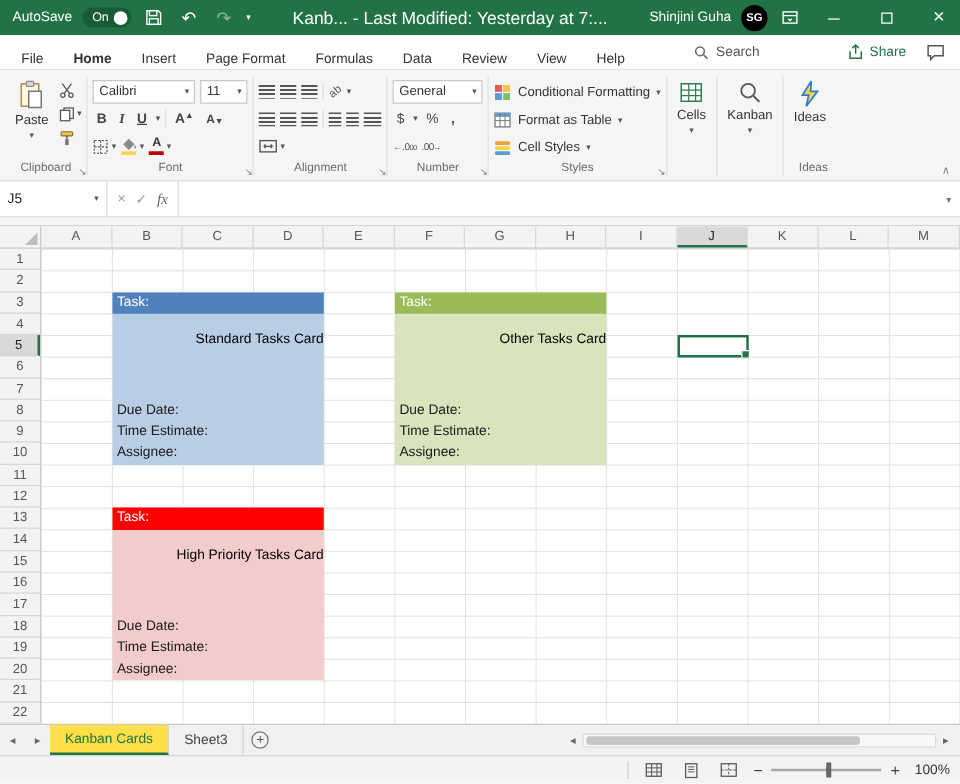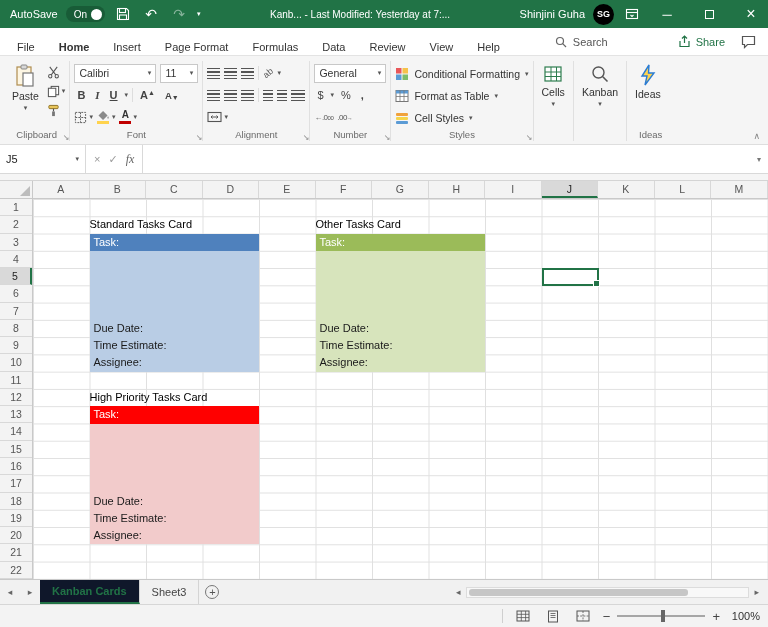--- a/index.html
+++ b/index.html
@@ -5,21 +5,21 @@
   * { margin:0; padding:0; box-sizing:border-box; }
   html,body { width:768px; height:627px; overflow:hidden; }
   body { font-family:"Liberation Sans",sans-serif; font-size:11px; color:#222; background:#fff; }
   .app { width:768px; height:627px; display:flex; flex-direction:column; }
 
   
   .titlebar { height:28px; background:#217346; color:#fff; display:flex; align-items:center; gap:8px; padding:0 0 0 10px; flex:0 0 auto; }
   .titlebar .tb-ic { display:inline-flex; align-items:center; justify-content:center; width:20px; height:20px; }
   .autosave-toggle { display:inline-flex; align-items:center; gap:4px; background:#185c37; border-radius:9px; height:16px; padding:0 3px 0 8px; font-size:10px; cursor:default; }
   .autosave-knob { width:11px; height:11px; border-radius:50%; background:#fff; }
-  .tb-title { flex:1; text-align:center; font-size:10px; white-space:nowrap; overflow:hidden; }
+  .tb-title { flex:1; text-align:center; font-size:14px; white-space:nowrap; overflow:hidden; }
   .tb-user { font-size:11px; }
   .avatar { width:21px; height:21px; border-radius:50%; display:inline-flex; align-items:center; justify-content:center; font-size:9px; font-weight:bold; color:#fff; }
   .winbtn { width:34px; height:28px; display:inline-flex; align-items:center; justify-content:center; font-size:13px; }
   .maxbox { width:9px; height:9px; border:1px solid #fff; display:inline-block; }
   .dim { opacity:.45; }
 
   
   .menubar { height:28px; background:#fff; display:flex; align-items:center; padding:0 12px 0 6px; gap:2px; border-bottom:1px solid #e3e3e3; flex:0 0 auto; }
   .mtab { padding:5px 11px 4px; color:#333; cursor:default; border-bottom:3px solid transparent;margin-top:12px; }
   .mtab.active { font-weight:bold; border-bottom:3px solid #217346; }
@@ -68,42 +68,42 @@
   .col-h { width:56.5px; flex:0 0 auto; text-align:center; line-height:17px; border-right:1px solid #d8d8d8; color:#555; font-size:10.5px; }
   .col-h.sel { background:#d9d9d9; border-bottom:2px solid #217346; color:#222; }
   .gridbody { flex:1; display:flex; overflow:hidden; }
   .rowheaders { width:33px; flex:0 0 auto; background:#f3f3f3; border-right:1px solid #c9c9c9; }
   .row-h { height:17.27px; text-align:center; line-height:17px; font-size:10.5px; color:#555; border-bottom:1px solid #d8d8d8; }
   .row-h.sel { background:#d9d9d9; border-right:2px solid #217346; color:#222; }
   .cells { flex:1; position:relative; background-color:#fff;
            background-image:linear-gradient(to right,#e0e0e0 1px,transparent 1px),linear-gradient(to bottom,#e0e0e0 1px,transparent 1px);
            background-size:56.5px 17.27px; overflow:hidden; }
   .abs { position:absolute; }
-  .card-title { height:var(--rh); line-height:var(--rh); text-align:left; color:#000; z-index:2; }
+  .card-title { height:var(--rh); line-height:var(--rh); text-align:right; color:#000; z-index:2;margin-top:47px; }
   .card-fill { z-index:1; }
   .card-head { height:var(--rh); line-height:var(--rh); color:#fff; padding-left:4px; z-index:2; }
   .card-label { height:var(--rh); line-height:var(--rh); color:#1a1a1a; z-index:2; }
   .c1 { left:calc(var(--cw)*1); width:calc(var(--cw)*3); }
   .c2 { left:calc(var(--cw)*5); width:calc(var(--cw)*3); }
   .lbl1 { left:calc(var(--cw)*1 + 4px); }
   .lbl2 { left:calc(var(--cw)*5 + 4px); }
   .r2 { top:calc(var(--rh)*1); } .r3 { top:calc(var(--rh)*2); }
   .r8 { top:calc(var(--rh)*7); } .r9 { top:calc(var(--rh)*8); } .r10 { top:calc(var(--rh)*9); }
   .r12 { top:calc(var(--rh)*11); } .r13 { top:calc(var(--rh)*12); }
   .r18 { top:calc(var(--rh)*17); } .r19 { top:calc(var(--rh)*18); } .r20 { top:calc(var(--rh)*19); }
   .h8 { height:calc(var(--rh)*8); }
   .selection { left:calc(var(--cw)*9); top:calc(var(--rh)*4); width:calc(var(--cw) + 1px); height:calc(var(--rh) + 1px); border:2px solid #217346; z-index:3; }
   .selection:after { content:''; position:absolute; right:-3px; bottom:-3px; width:5px; height:5px; background:#217346; border:1px solid #fff; }
 
   
   .sheettabs { height:25px; background:#f1f1f1; border-top:1px solid #c9c9c9; display:flex; align-items:stretch; flex:0 0 auto; }
   .tabnav { width:20px; display:flex; align-items:center; justify-content:center; color:#666; font-size:9px; }
   .sheettab { display:flex; align-items:center; padding:0 12px; border-right:1px solid #d4d4d4; color:#444; font-size:11px; }
   .sheettab:first-of-type { border-left:1px solid #d4d4d4; }
-  .sheettab.active { background:#0f172a; color:#217346; font-weight:bold; border-bottom:2px solid #217346; }
+  .sheettab.active { background:#fde047; color:#217346; font-weight:normal; border-bottom:2px solid #217346; }
   .addsheet { width:26px; display:flex; align-items:center; justify-content:center; }
   .addsheet span { width:14px; height:14px; border:1px solid #777; border-radius:50%; display:inline-flex; align-items:center; justify-content:center; font-size:11px; color:#555; line-height:1; }
   .hscroll { margin-left:auto; display:flex; align-items:center; gap:2px; padding-right:6px; width:315px; }
   .hs-arrow { color:#666; font-size:9px; padding:0 3px; }
   .hs-track { flex:1; height:11px; background:#f8f8f8; border:1px solid #dcdcdc; position:relative; }
   .hs-thumb { position:absolute; left:2px; top:1px; height:7px; width:78%; background:#c6c6c6; border-radius:3px; }
 
   
   .statusbar { height:23px; background:#f3f3f3; border-top:1px solid #d6d6d6; display:flex; align-items:center; flex:0 0 auto; padding:0 8px; }
   .sb-right { margin-left:auto; display:flex; align-items:center; gap:10px; }

